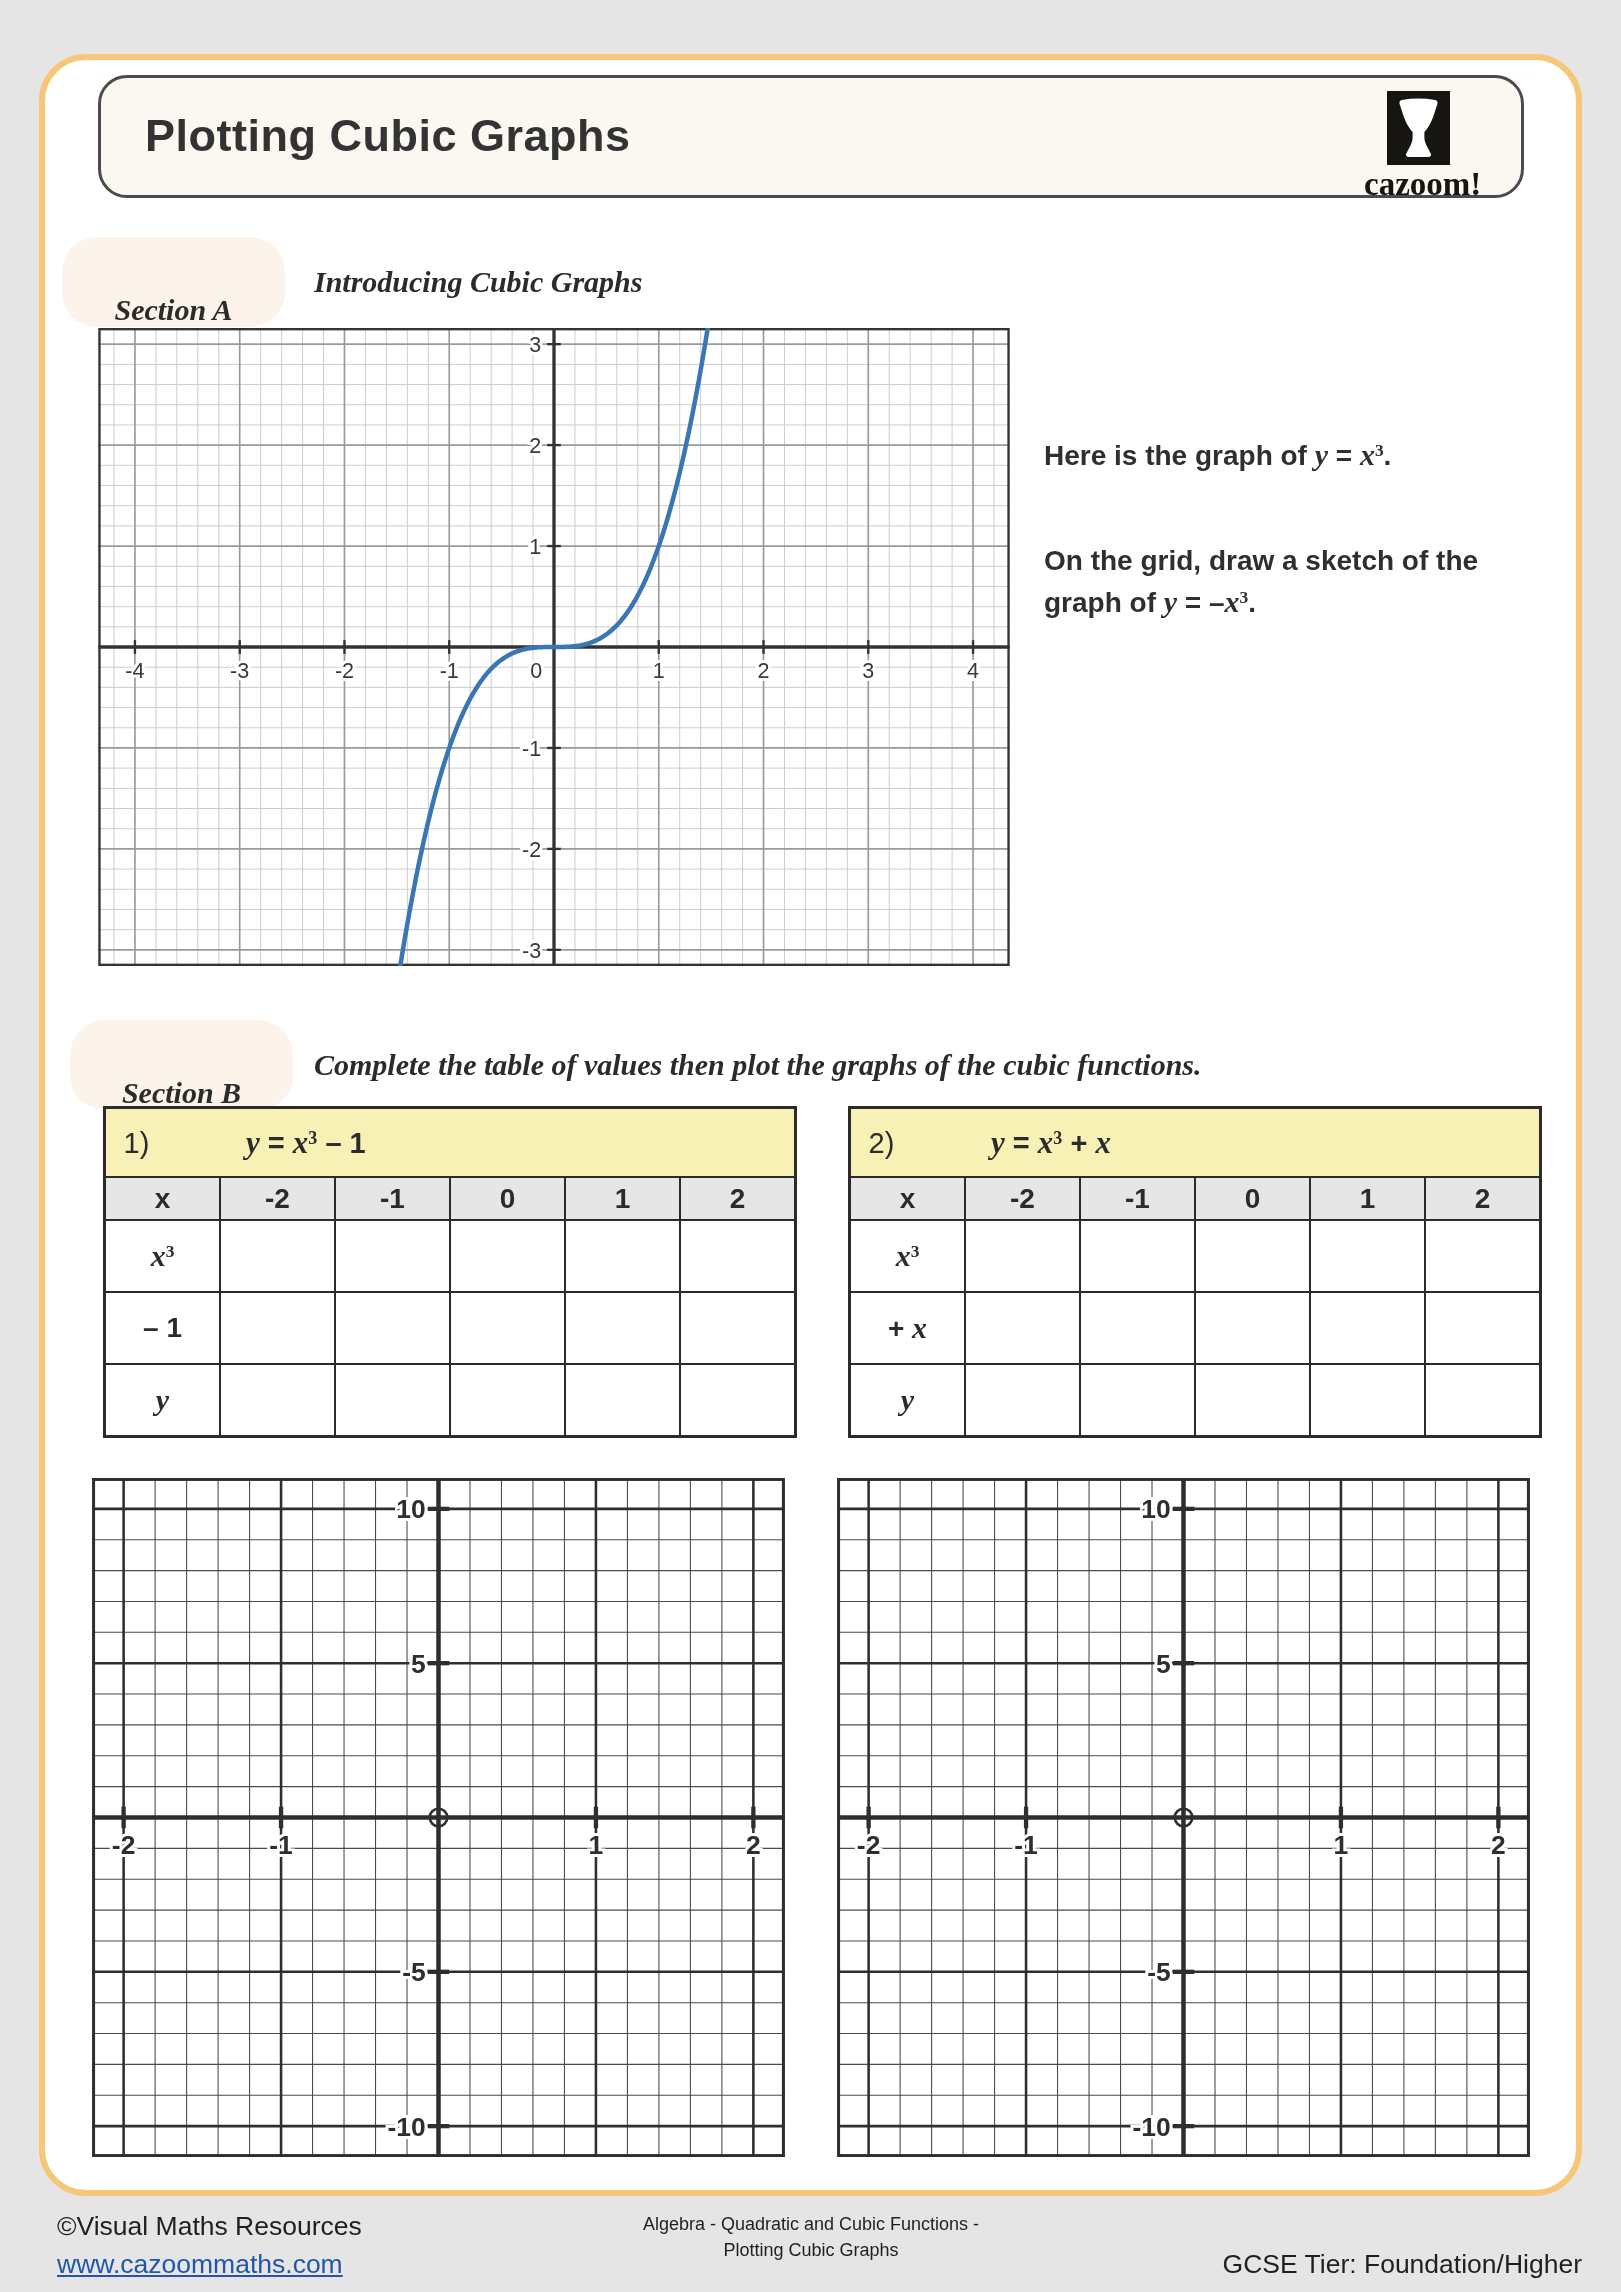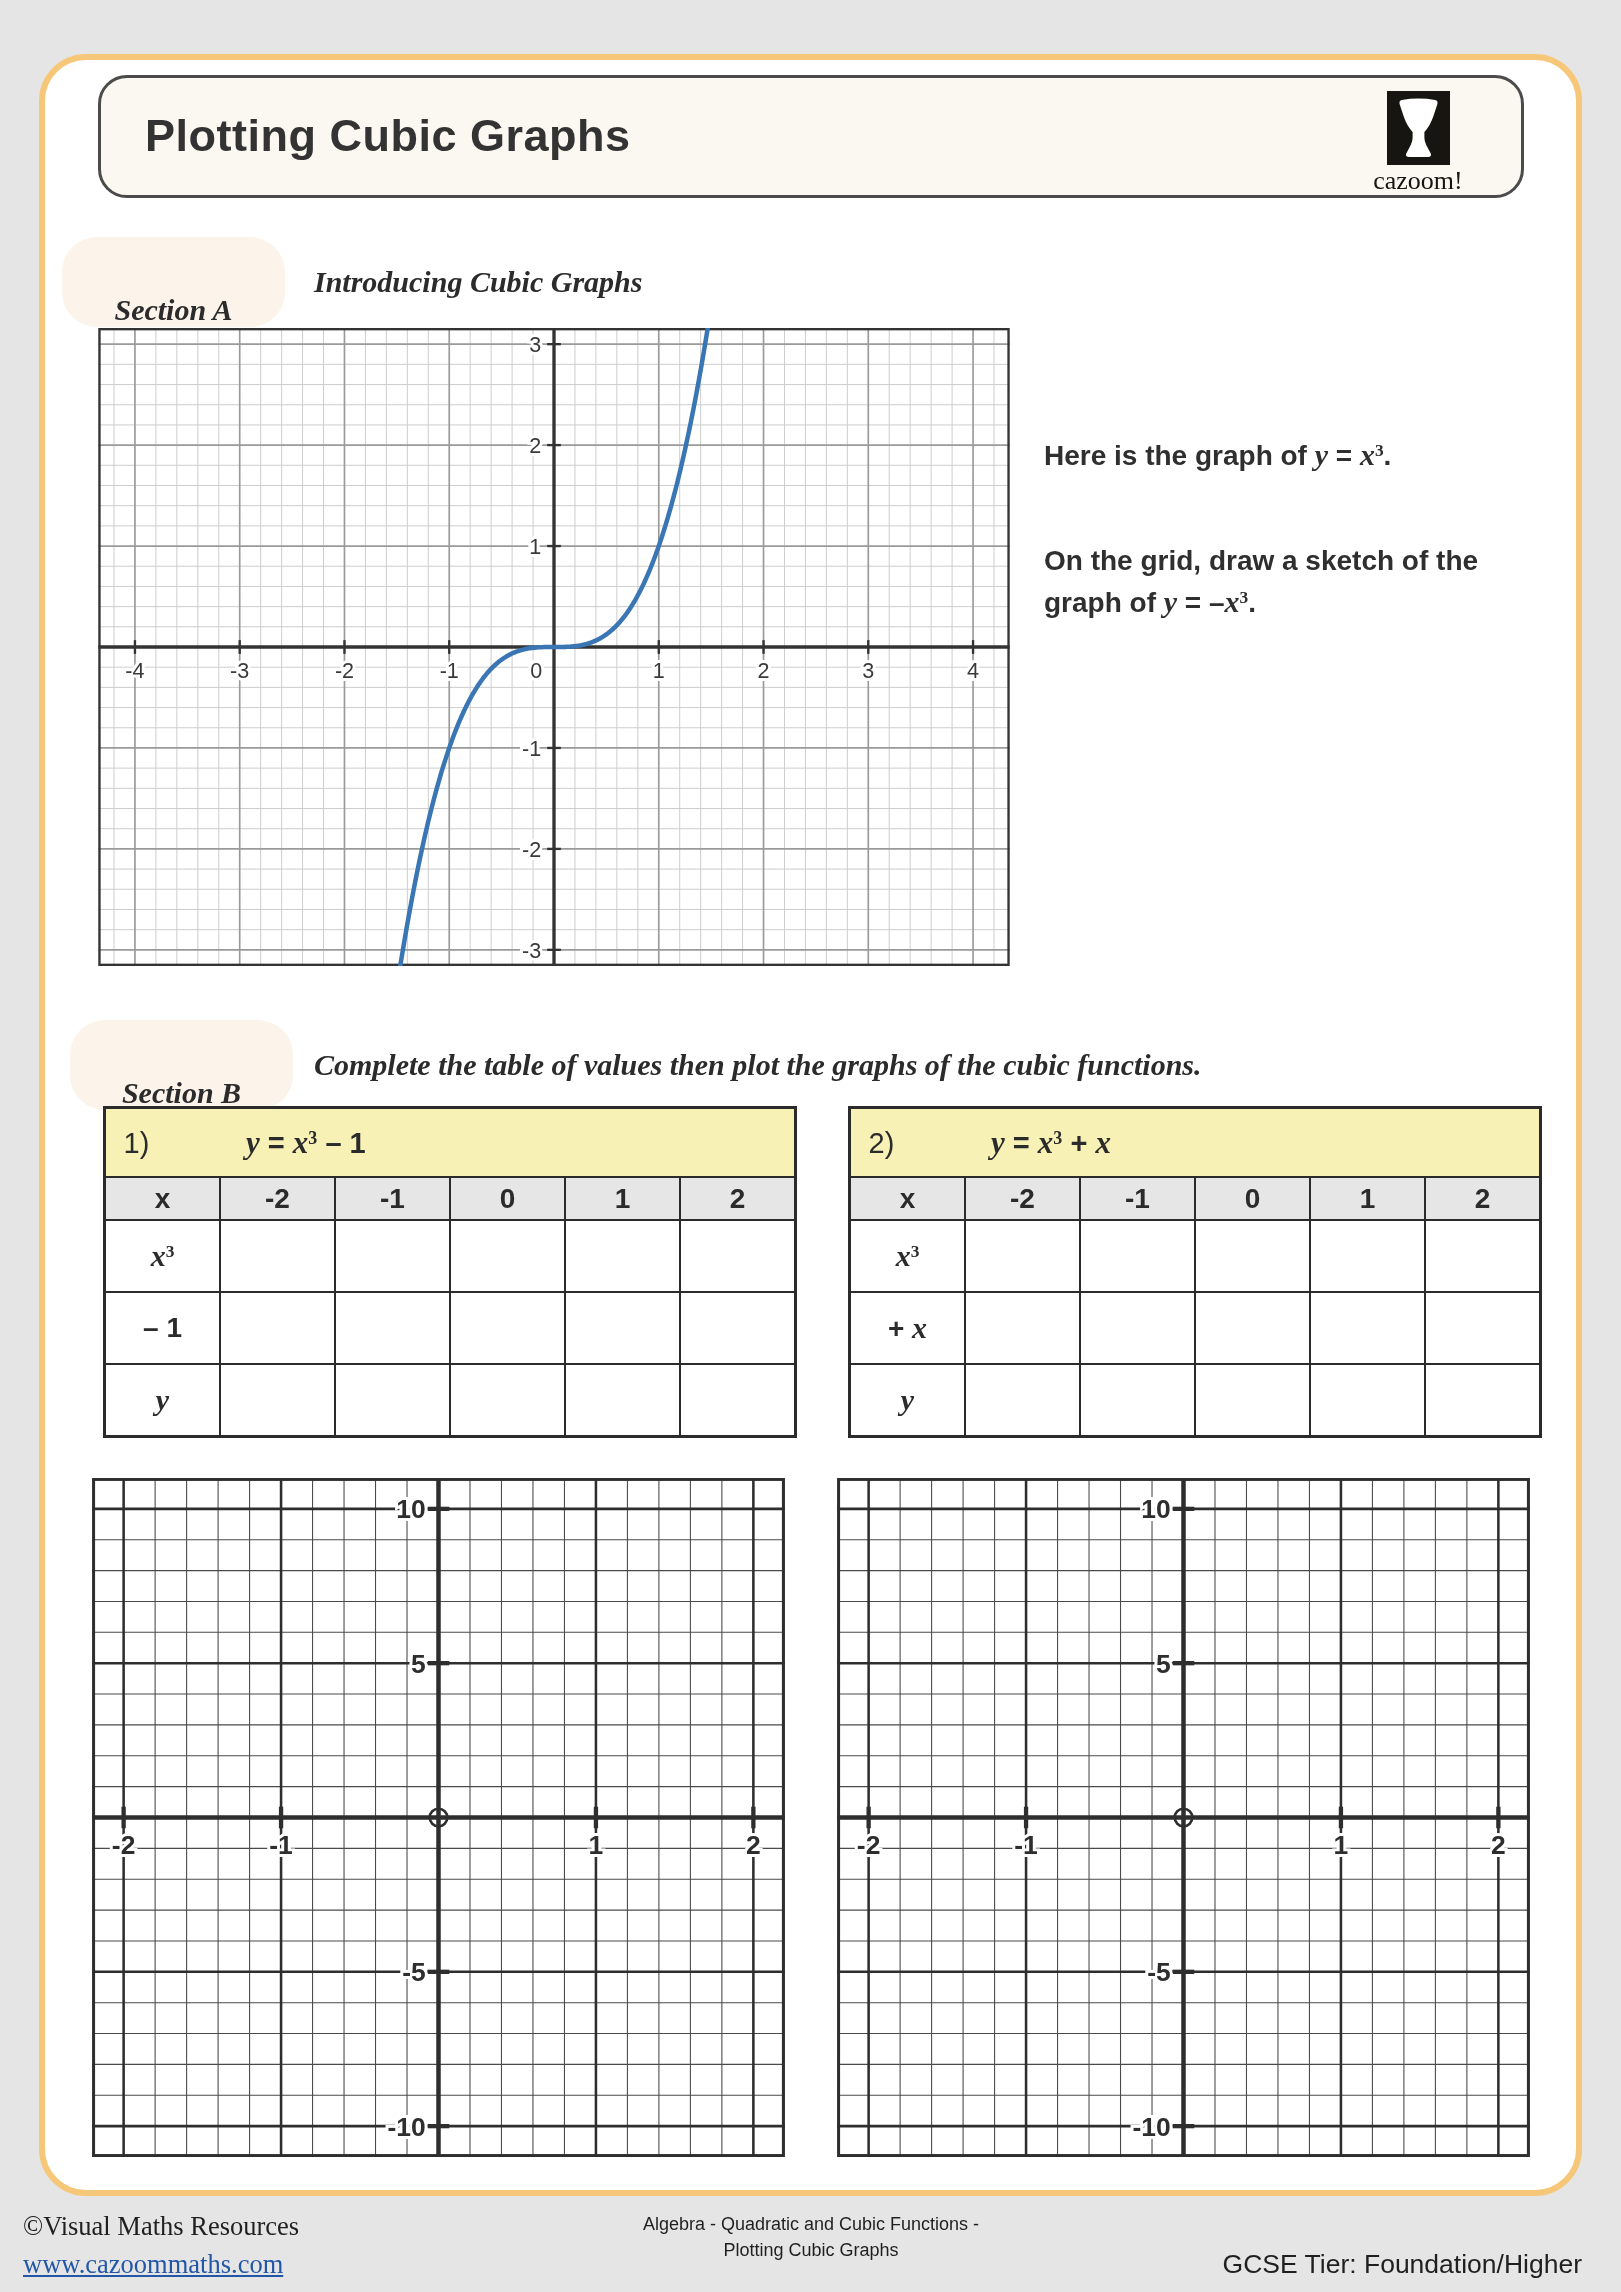--- a/index.html
+++ b/index.html
@@ -16,21 +16,21 @@
   .header-box{
     position:absolute;left:98px;top:75px;width:1426px;height:123px;
     box-sizing:border-box;border:3.9px solid #4b4b4b;border-radius:29px;background:#fbf8f2;
   }
   .page-title{
     position:absolute;left:44px;top:0;height:115px;display:flex;align-items:center;
     font-size:45px;font-weight:800;letter-spacing:0.5px;color:#333333;
   }
   .logo{position:absolute;right:49px;top:12.7px;width:108px;text-align:center;}
   .logo-box{width:63px;height:74px;background:#171512;margin:0 auto;display:flex;align-items:center;justify-content:center;}
-  .logo-word{font-family:"Liberation Serif",serif;font-weight:normal;font-size:26px;color:#171512;margin-top:1px;}
+  .logo-word{font-family:"Liberation Serif",serif;font-weight:bold;font-size:33px;color:#171512;margin-top:1px;}
   
   .pill{
     position:absolute;background:#fcf3ea;border-radius:35px;width:223px;height:90px;
     display:flex;align-items:flex-end;justify-content:center;
   }
   .pill-a{left:62px;top:237px;}
   .pill-b{left:70px;top:1020px;}
   .pill span, .sec-heading{
     font-family:"Liberation Serif",serif;font-style:italic;font-weight:bold;
     font-size:30px;color:#2b2b2b;
@@ -60,21 +60,21 @@
   .eq-inner{position:relative;height:67px;display:block;}
   .tnum{position:absolute;left:0;top:50%;transform:translateY(-50%);}
   td.hd-cell{background:#e6e6e6;height:41px;font-size:28px;font-weight:600;color:#2b2b2b;}
   td.lab-cell{height:70px;font-size:28px;font-weight:bold;color:#2b2b2b;background:#ffffff;}
   td.blank-cell{background:#ffffff;}
   
   .grid-svg{position:absolute;top:1478px;}
   .grid-1{left:92px;}
   .grid-2{left:837px;}
   
-  .footer-left{position:absolute;left:23px;top:2211px;font-size:26.5px;color:#1f1f1f;font-family:Liberation Serif, serif;}
+  .footer-left{position:absolute;left:57px;top:2211px;font-size:26.5px;color:#1f1f1f;}
   .footer-link{display:inline-block;margin-top:6.9px;color:#2257a8;text-decoration:underline;font-size:26.5px;}
   .footer-center{position:absolute;left:370px;top:2211px;width:882px;text-align:center;font-size:18px;color:#1f1f1f;line-height:1.45;}
   .footer-right{position:absolute;right:39px;top:2249px;font-size:26.5px;color:#1f1f1f;}
   svg text{font-family:"Liberation Sans",sans-serif;}
 </style>
 </head>
 <body>
 
 <div class="canvas">
 

